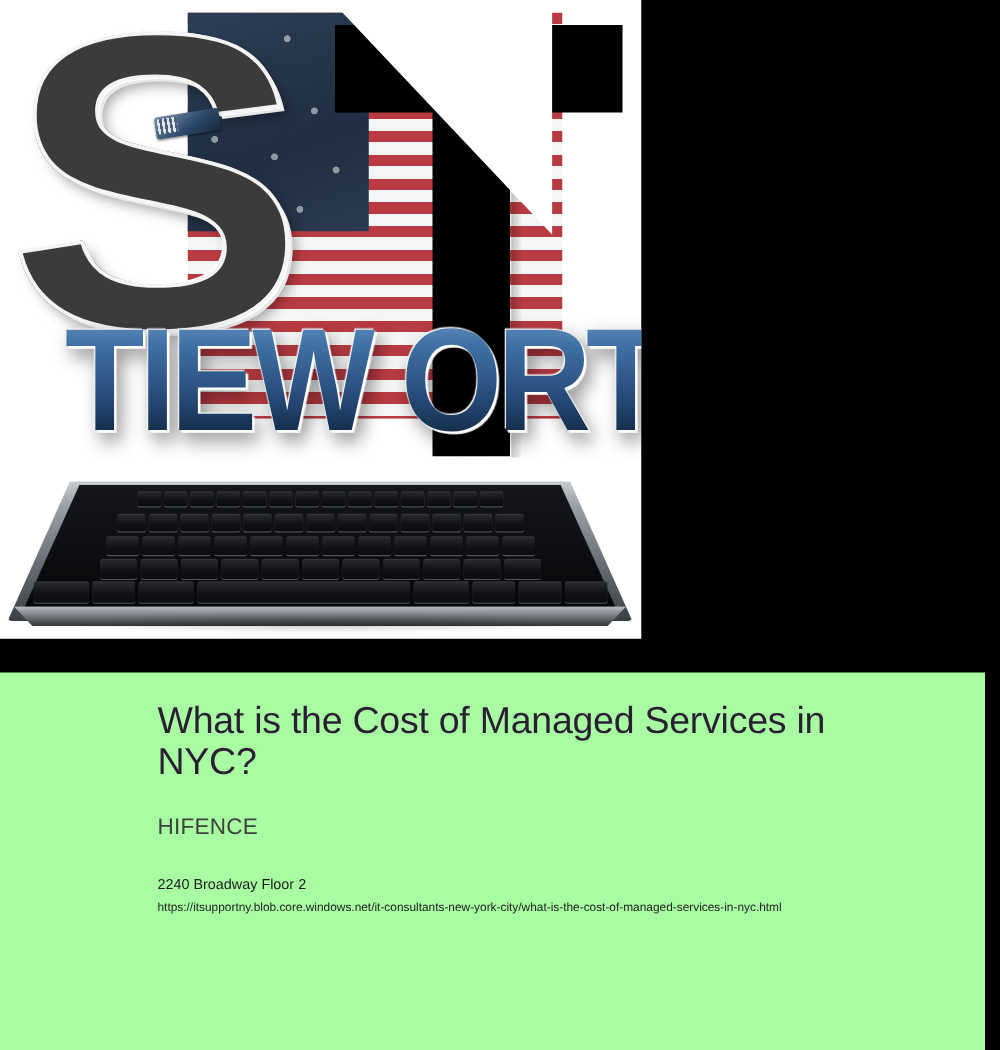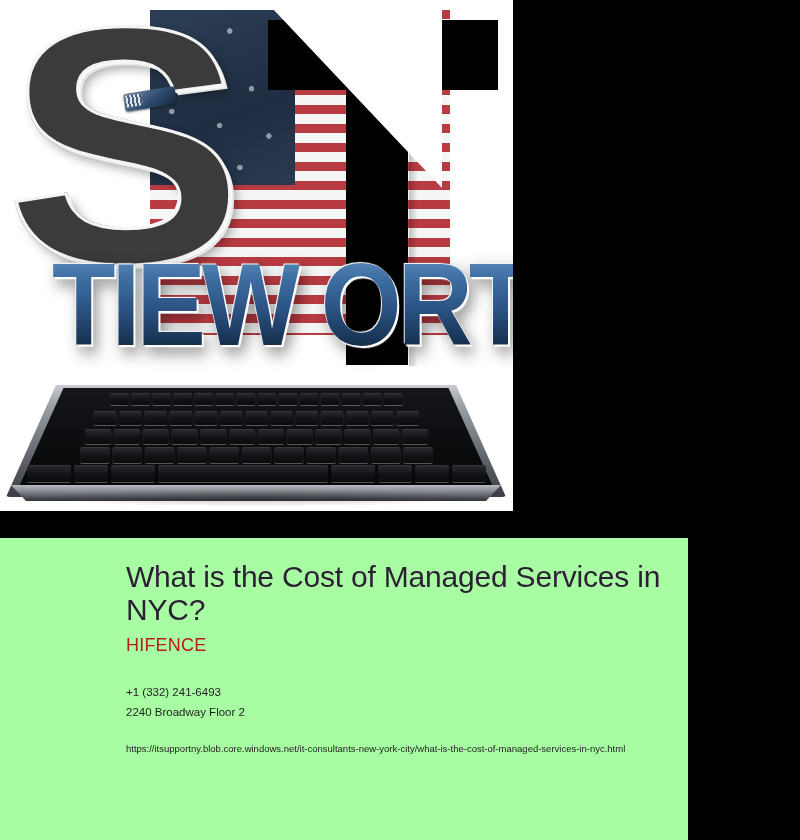--- a/index.html
+++ b/index.html
@@ -40,21 +40,21 @@
     top: 0;
     width: 513px;
     height: 511px;
   }
 
   
   #info-band {
     position: absolute;
     left: 0;
     top: 538px;
-    width: 688px;
+    width: 788px;
     height: 302px;
     background: #a8fca2;
   }
 
   #info-inner {
     position: absolute;
     left: 126px;
     top: 22px;
     width: 640px;
   }
@@ -69,40 +69,40 @@
     margin: 0;
     padding: 0;
     max-width: 605px;
   }
 
   #brand {
     font-family: "Liberation Sans", sans-serif;
     font-size: 18px;
     line-height: 22px;
     font-weight: 400;
-    color: #b91c1c;
-    margin: 8px 0 0 0;
+    color: #404040;
+    margin: 24px 0 0 0;
     letter-spacing: 0.2px;
   }
 
   #contact-list {
     margin: 26px 0 0 0;
     padding: 0;
     list-style: none;
   }
 
   #contact-list li {
     font-family: "Liberation Sans", sans-serif;
     font-size: 11.5px;
     line-height: 20px;
     color: #1d1d1d;
   }
 
   #source-url {
-    margin-top: 20px;
+    margin-top: 2px;
     font-family: "Liberation Sans", sans-serif;
     font-size: 9.5px;
     line-height: 14px;
     color: #1d1d1d;
     word-break: break-all;
     white-space: nowrap;
   }
 
   
   .flag-wrap {
@@ -440,21 +440,20 @@
   </div>
 
   <div id="info-band">
     <div id="info-inner">
 
       <h1 id="headline">What is the Cost of Managed Services in NYC?</h1>
 
       <div id="brand">HIFENCE</div>
 
       <ul id="contact-list">
-        <li>+1 (332) 241-6493</li>
         <li>2240 Broadway Floor 2</li>
       </ul>
 
       <div id="source-url">https://itsupportny.blob.core.windows.net/it-consultants-new-york-city/what-is-the-cost-of-managed-services-in-nyc.html</div>
 
     </div>
   </div>
 
 </div>
 

